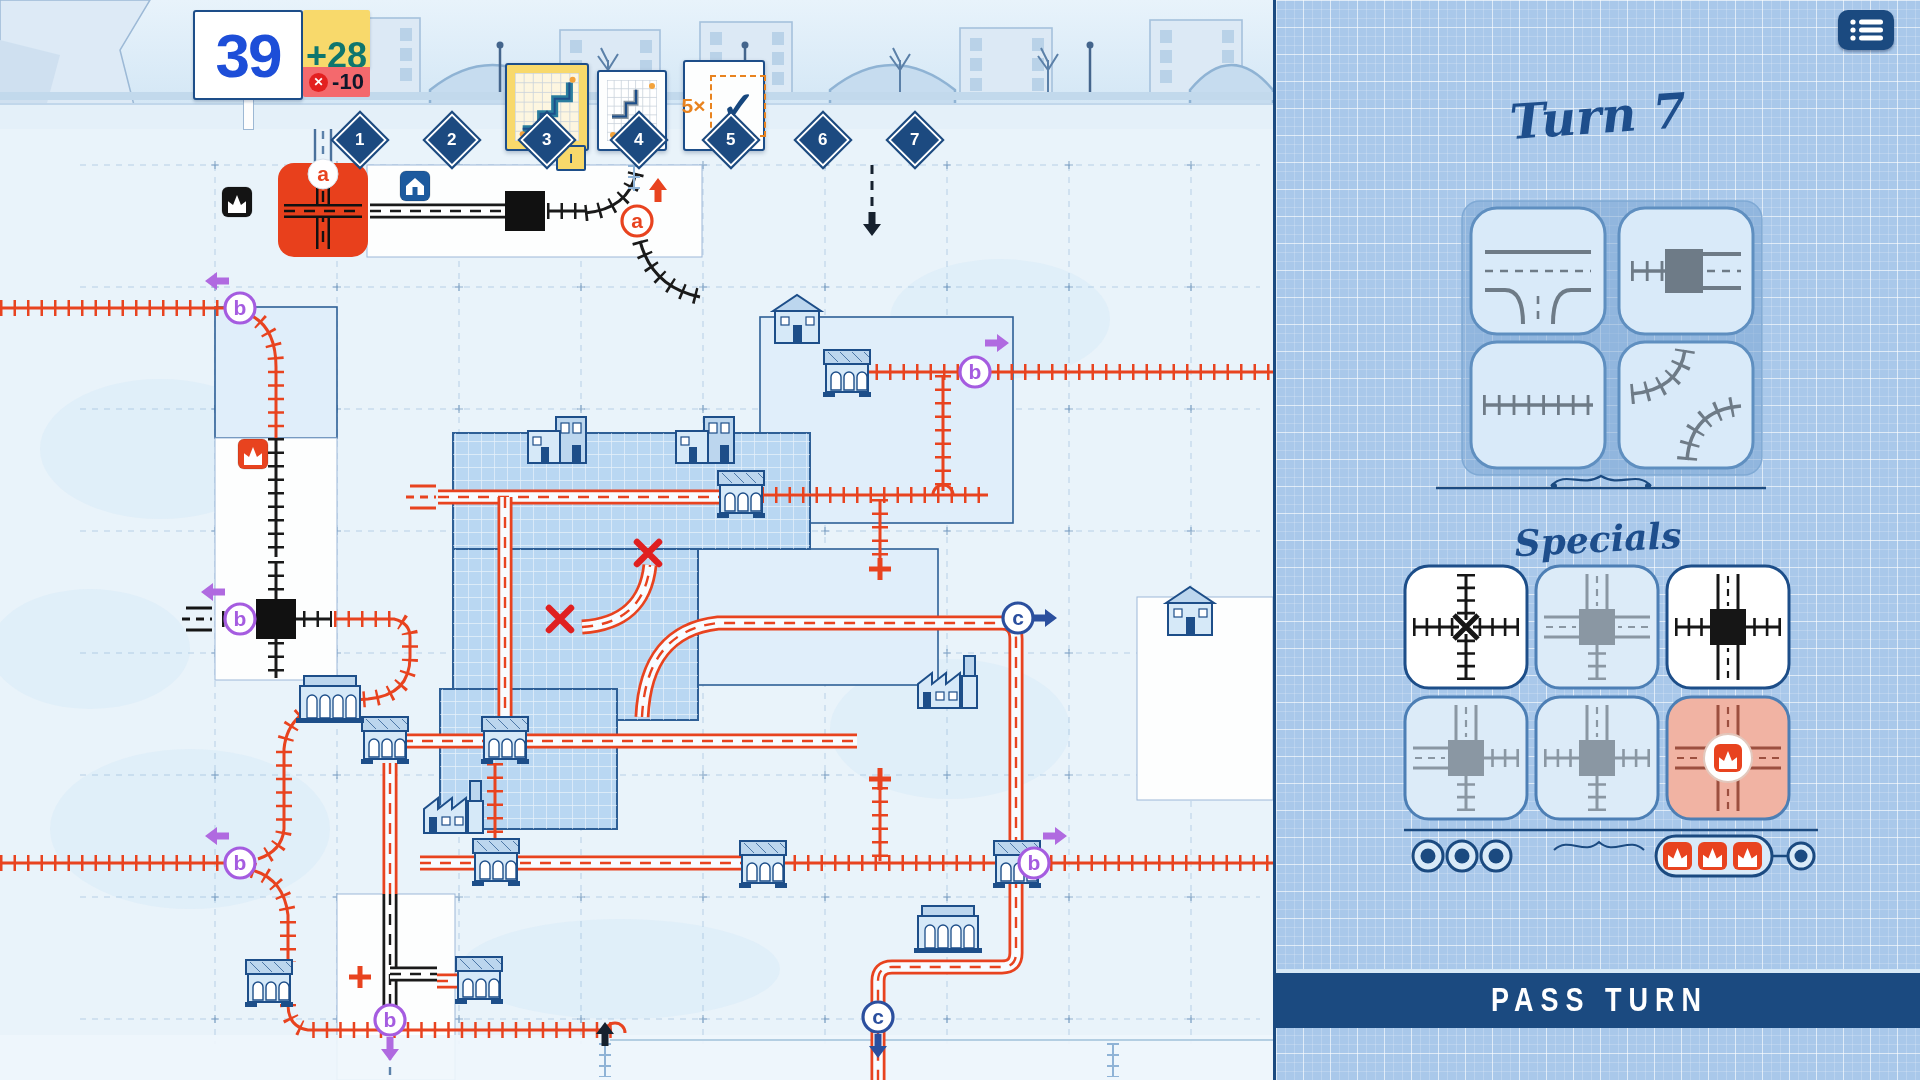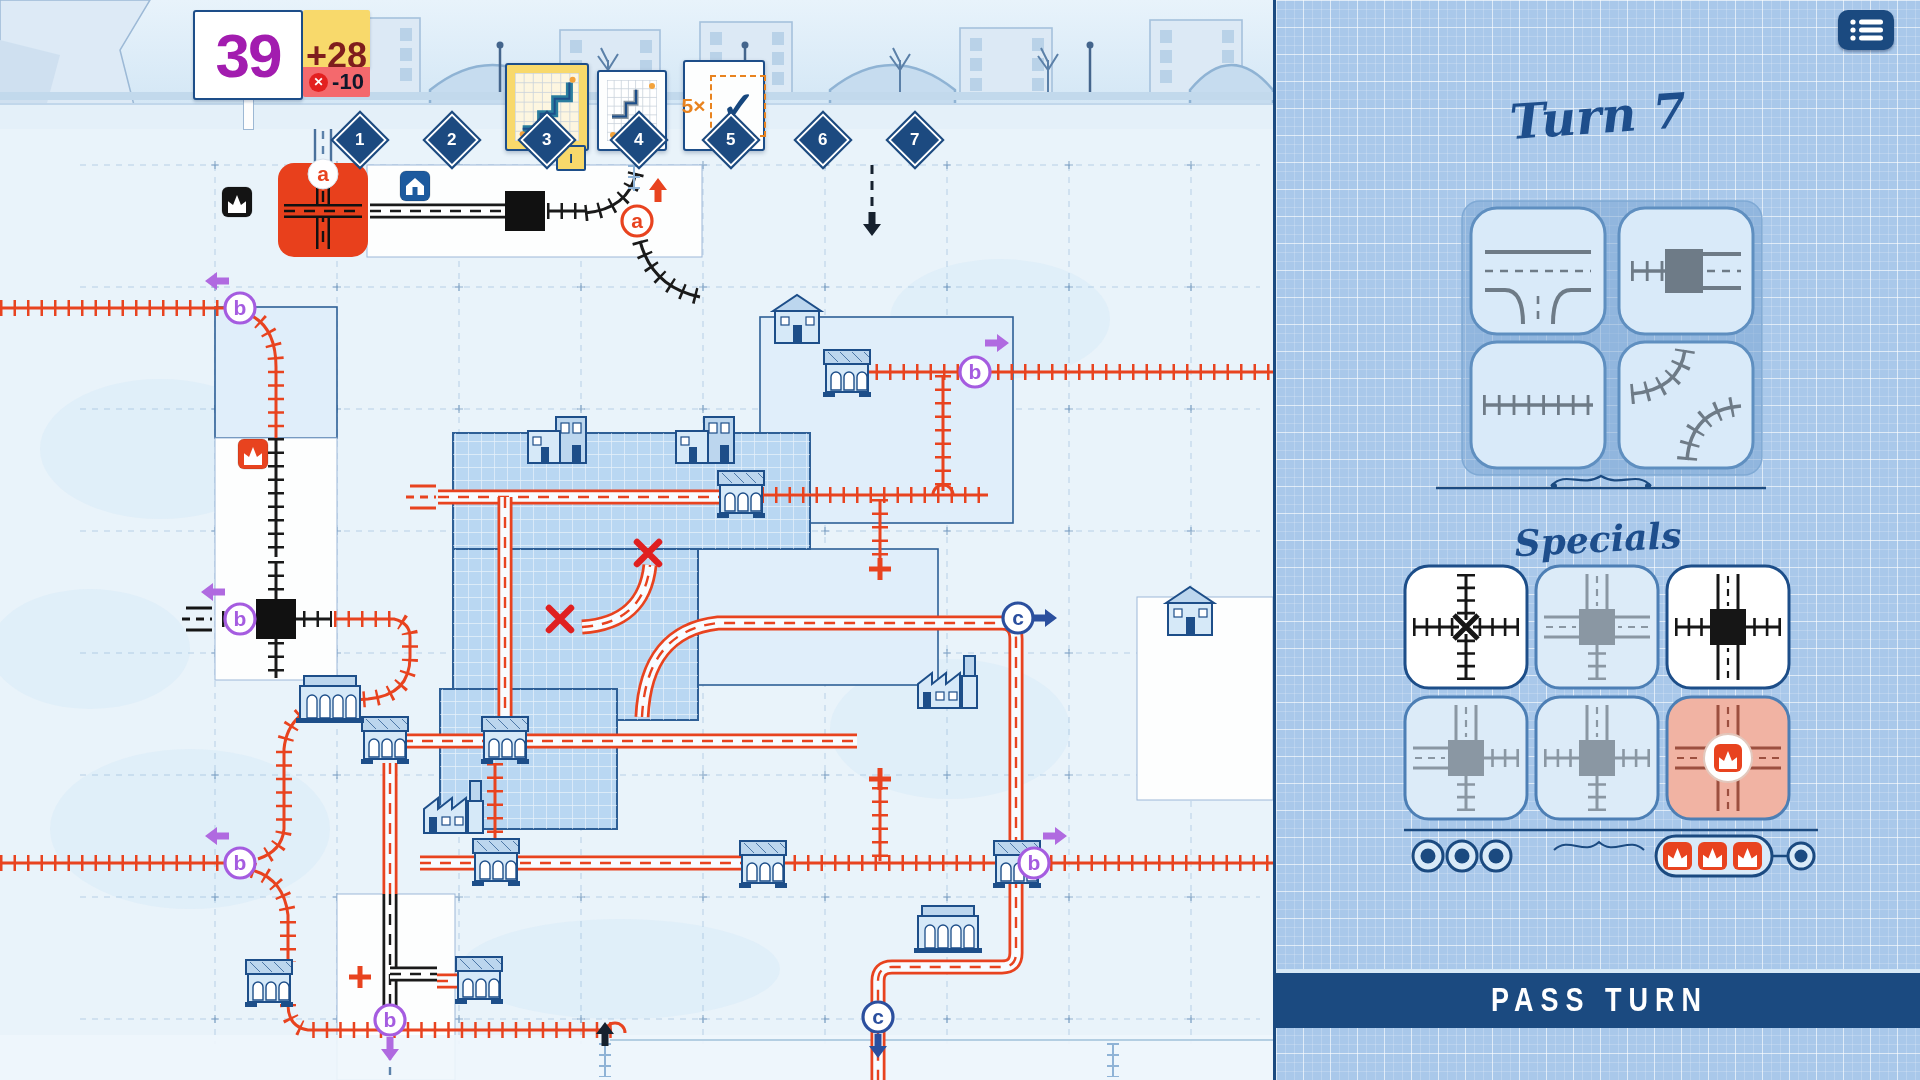--- a/index.html
+++ b/index.html
@@ -5,26 +5,26 @@
   html,body{margin:0;padding:0;background:#222;}
   .stage{position:relative;width:1920px;height:1080px;overflow:hidden;
          font-family:"Liberation Sans",sans-serif;background:#e9f3fa;}
   
   #board-svg{position:absolute;left:0;top:129px;}
   
   .header{position:absolute;left:0;top:0;width:1273px;height:129px;}
   .scorebox{position:absolute;left:193px;top:10px;width:106px;height:86px;background:#fff;
             border:2px solid #1d4e89;border-radius:3px;display:flex;align-items:center;justify-content:center;
             box-shadow:0 2px 3px rgba(30,60,100,.25);}
-  .scorebox span{font-size:62px;font-weight:bold;color:#a21caf;letter-spacing:-2px;}
+  .scorebox span{font-size:62px;font-weight:bold;color:#1d4ed8;letter-spacing:-2px;}
   .score-pole{position:absolute;left:243px;top:96px;width:9px;height:32px;background:#fdfdfd;border:1px solid #9db8d4;}
   .bonusbox{position:absolute;left:303px;top:10px;width:67px;height:57px;background:#f8d96b;
             display:flex;align-items:center;justify-content:center;border-radius:2px 2px 0 0;
             box-shadow:0 2px 3px rgba(30,60,100,.25);}
-  .bonusbox span{font-size:36px;font-weight:bold;color:#7f1d1d;margin-top:34px;}
+  .bonusbox span{font-size:36px;font-weight:bold;color:#0f766e;margin-top:34px;}
   .penaltybox{position:absolute;left:303px;top:67px;width:67px;height:30px;background:#f4696d;
             display:flex;align-items:center;justify-content:center;gap:4px;border-radius:0 0 2px 2px;}
   .penaltybox .xc{width:19px;height:19px;border-radius:50%;background:#e32020;color:#fff;font-size:12px;
             font-weight:bold;display:flex;align-items:center;justify-content:center;}
   .penaltybox .pv{font-size:22px;font-weight:bold;color:#0f172a;}
   .goal-card{position:absolute;border:2px solid #1d4e89;border-radius:3px;
              display:flex;align-items:center;justify-content:center;box-shadow:0 2px 4px rgba(30,60,100,.3);}
   .goal-card.gold{background:#f8d96b;}
   .goal-card.white{background:#fdfefe;}
   .card-tab{position:absolute;left:556px;top:145px;width:26px;height:22px;background:#f8d96b;

